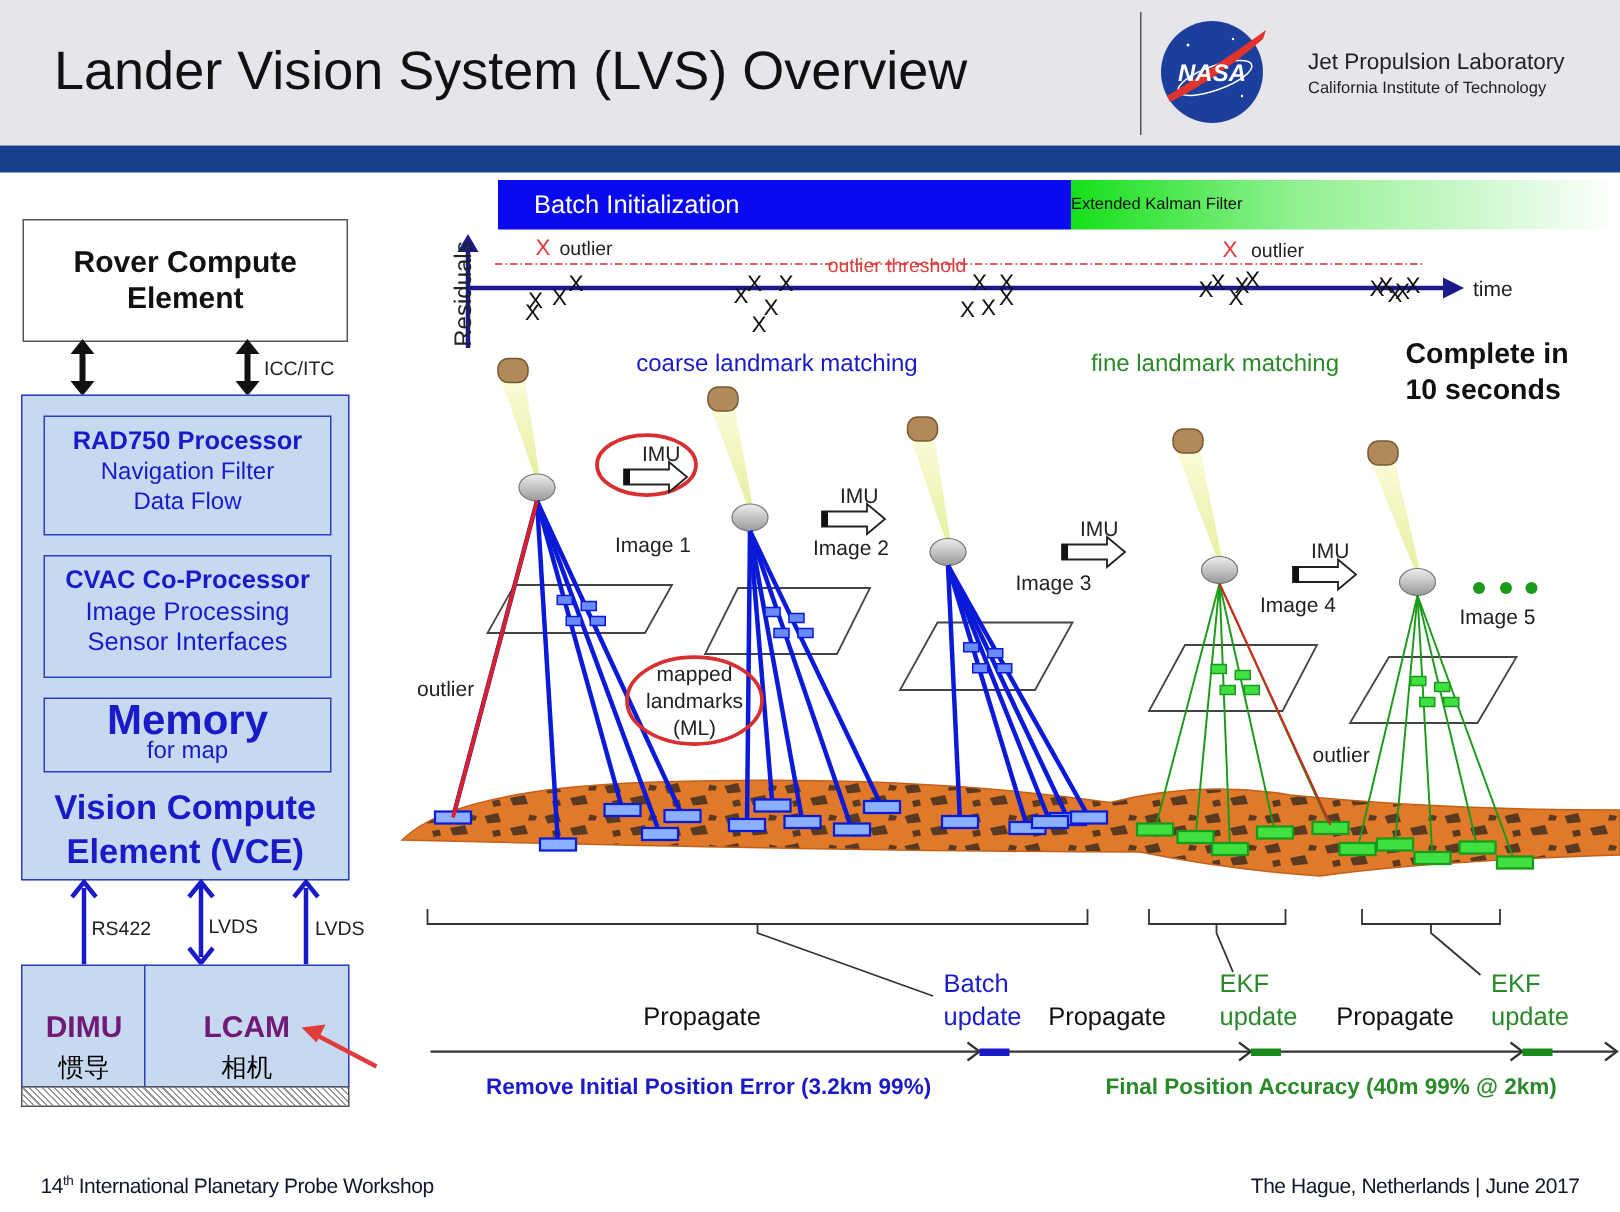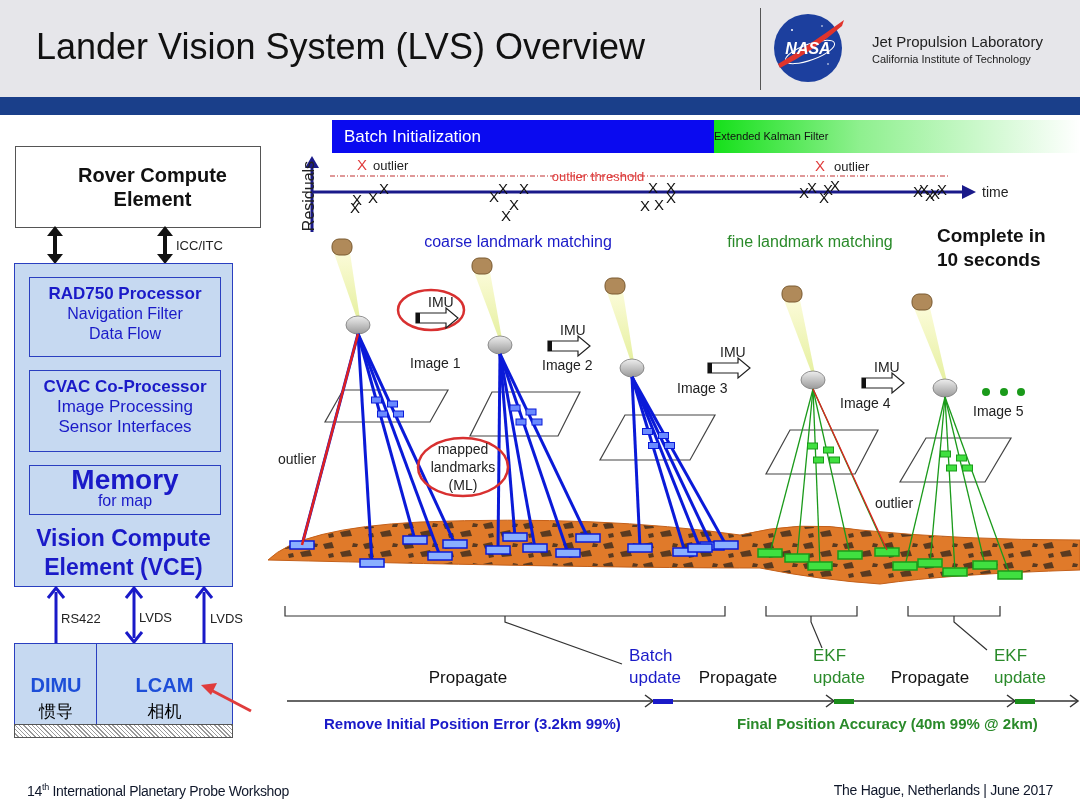--- a/index.html
+++ b/index.html
@@ -5,32 +5,32 @@
   html,body{margin:0;padding:0;}
   body{width:1080px;height:808px;position:relative;background:#fff;font-family:"Liberation Sans",sans-serif;overflow:hidden;}
   .header{position:absolute;left:0;top:0;width:1080px;height:97px;background:#e6e6ea;}
   .title{position:absolute;left:36px;top:26px;font-size:36px;color:#111;}
   .vdiv{position:absolute;left:760px;top:8px;width:1px;height:82px;background:#555;}
   .nasa{position:absolute;left:772px;top:12px;width:72px;height:72px;}
   .jpl1{position:absolute;left:872px;top:33px;font-size:15px;color:#222;}
   .jpl2{position:absolute;left:872px;top:53px;font-size:11px;color:#222;}
   .band{position:absolute;left:0;top:97px;width:1080px;height:18px;background:#1a3f8a;}
   .abs{position:absolute;}
-  .rce{position:absolute;left:15px;top:146px;width:215px;height:80px;border:1px solid #555;background:#fff;text-align:center;font-weight:bold;font-size:20px;color:#111;display:flex;align-items:center;justify-content:center;line-height:24px;padding-left:29px;}
+  .rce{position:absolute;left:15px;top:146px;width:215px;height:80px;border:1px solid #555;background:#fff;text-align:center;font-weight:bold;font-size:20px;color:#111;display:flex;align-items:center;justify-content:center;line-height:24px;}
   .vce{position:absolute;left:14px;top:263px;width:217px;height:322px;background:#c6d9f1;border:1px solid #2a3fc0;}
   .sub{position:absolute;left:14px;width:190px;border:1px solid #2a3fc0;text-align:center;color:#1a1ac8;font-size:16px;line-height:20px;}
   .sub b{font-size:17px;}
   .vcetitle{position:absolute;left:0;width:217px;top:260px;text-align:center;font-weight:bold;color:#1a1ac8;font-size:23px;line-height:29px;}
   .lbl{position:absolute;font-size:13px;color:#222;}
   .dimu{position:absolute;left:14px;top:643px;width:82px;height:80px;background:#c6d9f1;border:1px solid #2a3fc0;}
   .lcam{position:absolute;left:96px;top:643px;width:135px;height:80px;background:#c6d9f1;border:1px solid #2a3fc0;}
   .hatch{position:absolute;left:14px;top:724px;width:217px;height:12px;border:1px solid #555;background:repeating-linear-gradient(45deg,#fff 0 2px,#999 2px 3px);}
-  .blk{font-weight:bold;color:#1d4ed8;font-size:20px;position:absolute;width:100%;text-align:center;top:30px;}
+  .blk{font-weight:bold;color:#701a75;font-size:20px;position:absolute;width:100%;text-align:center;top:30px;}
   .cn{color:#000000;font-size:17px;position:absolute;width:100%;text-align:center;top:56px;}
-  .barB{position:absolute;left:332px;top:120px;width:382px;height:33px;background:#0a0af0;color:#fff;font-size:17px;line-height:33px;padding-left:12px;box-sizing:border-box;}
+  .barB{position:absolute;left:332px;top:120px;width:382px;height:33px;background:#0a0af0;color:#fff;font-size:17px;line-height:33px;padding-left:24px;box-sizing:border-box;}
   .barE{position:absolute;left:714px;top:120px;width:366px;height:33px;background:linear-gradient(90deg,#15e01a 0%,#8ff08f 40%,#fff 100%);color:#111;font-size:11px;line-height:33px;box-sizing:border-box;}
   .foot{position:absolute;top:782px;font-size:14px;color:#0f172a;letter-spacing:-0.3px;}
   svg text{font-family:"Liberation Sans",sans-serif;}
 </style>
 </head>
 <body>
 
 <div class="header">
   <div class="title">Lander Vision System (LVS) Overview</div>
   <div class="vdiv"></div>

